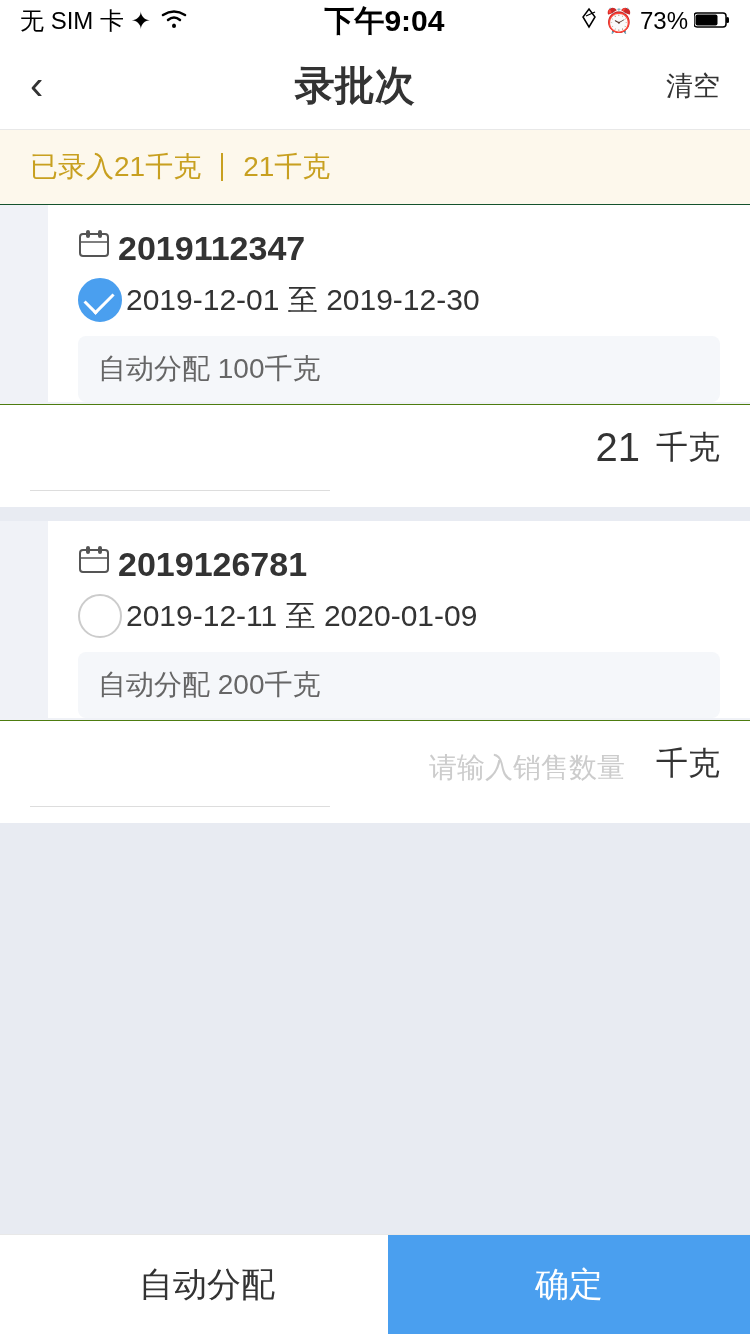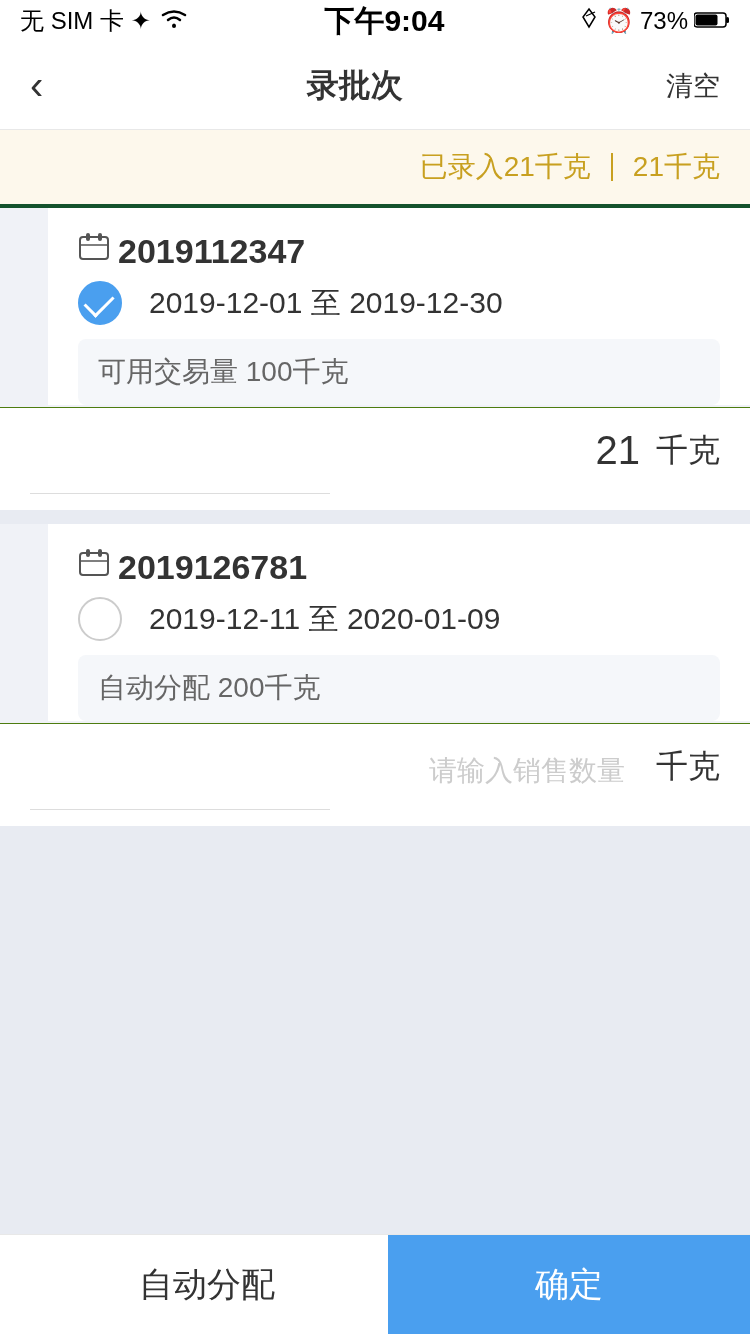--- a/index.html
+++ b/index.html
@@ -53,40 +53,39 @@
       justify-content: space-between;
       padding: 0 30px;
       border-bottom: 1px solid #e8e8e8;
     }
     .nav-back {
       font-size: 40px;
       color: #333;
       cursor: pointer;
     }
     .nav-title {
-      font-size: 32px;
+      font-size: 40px;
       font-weight: 600;
       color: #333;
     }
     .nav-clear {
       font-size: 27px;
       color: #333;
       cursor: pointer;
     }
 
     
     .summary-bar {
       width: 750px;
       background: #fdf8ec;
       padding: 18px 30px;
       display: flex;
       align-items: center;
       gap: 20px;
-      border-bottom: 4px solid #14532d;
-      justify-content: flex-end;
+      border-bottom: 1px solid #14532d;
     }
     .summary-text {
       font-size: 28px;
       color: #c8a020;
     }
     .summary-divider {
       width: 2px;
       height: 28px;
       background: #c8a020;
     }
@@ -115,21 +114,21 @@
     }
     .card-id {
       font-size: 34px;
       font-weight: 600;
       color: #333;
     }
 
     .card-row {
       display: flex;
       align-items: center;
-      gap: 27px;
+      gap: 4px;
       margin-bottom: 14px;
     }
 
     
     .radio-circle {
       width: 44px;
       height: 44px;
       border-radius: 50%;
       border: 2px solid #ccc;
       display: flex;
@@ -313,21 +312,21 @@
         <rect x="20" y="0" width="4" height="8" rx="2" fill="#555"></rect>
         <line x1="2" y1="12" x2="30" y2="12" stroke="#555" stroke-width="1.5"></line>
       </svg>
     </span>
     <span class="card-id">2019112347</span>
   </div>
   <div class="card-row">
     <div class="radio-circle checked"></div>
     <span class="card-date">2019-12-01 至 2019-12-30</span>
   </div>
-  <div class="card-availability">可用交易量 100千克</div>
+  <div class="card-availability">自动分配 100千克</div>
 </div>
 <div class="amount-row">
   <span class="amount-value">21</span>
   <span class="amount-unit">千克</span>
 </div>
 <div style="background:#fff; padding: 0 30px 16px 30px;">
   <div class="separator-line" style="margin: 0;"></div>
 </div>
 
 <div class="section-divider"></div>

